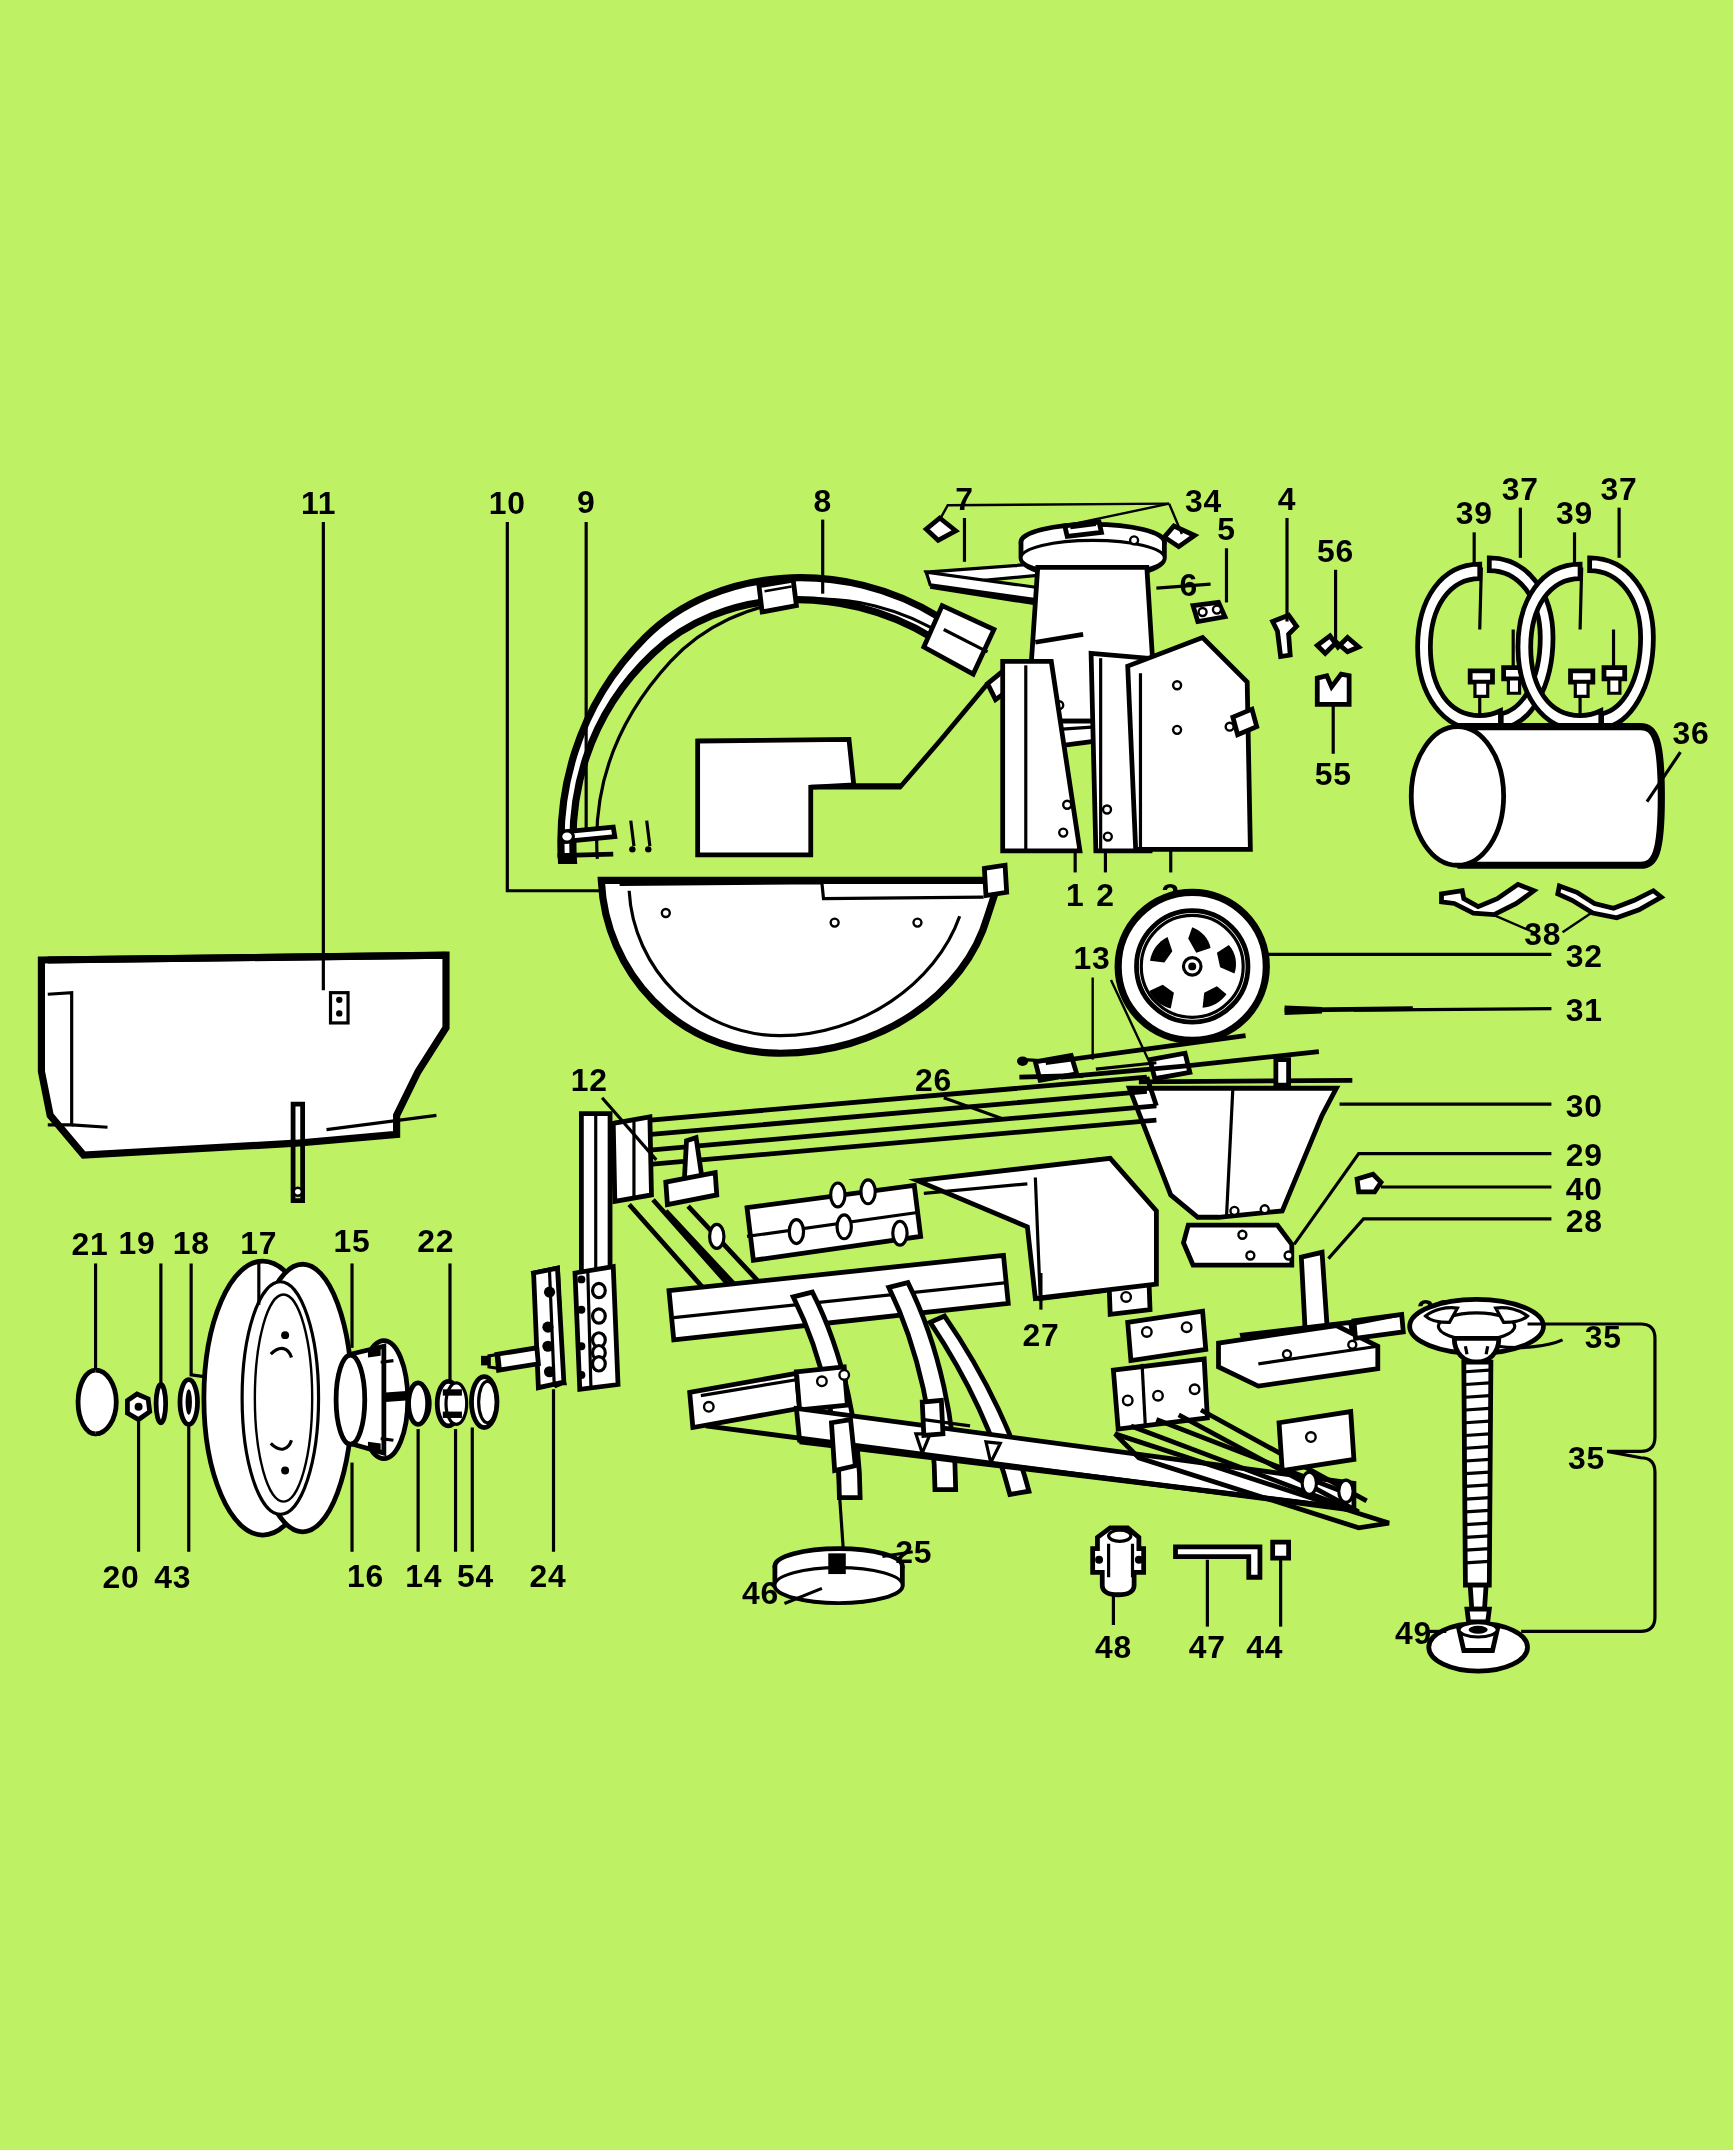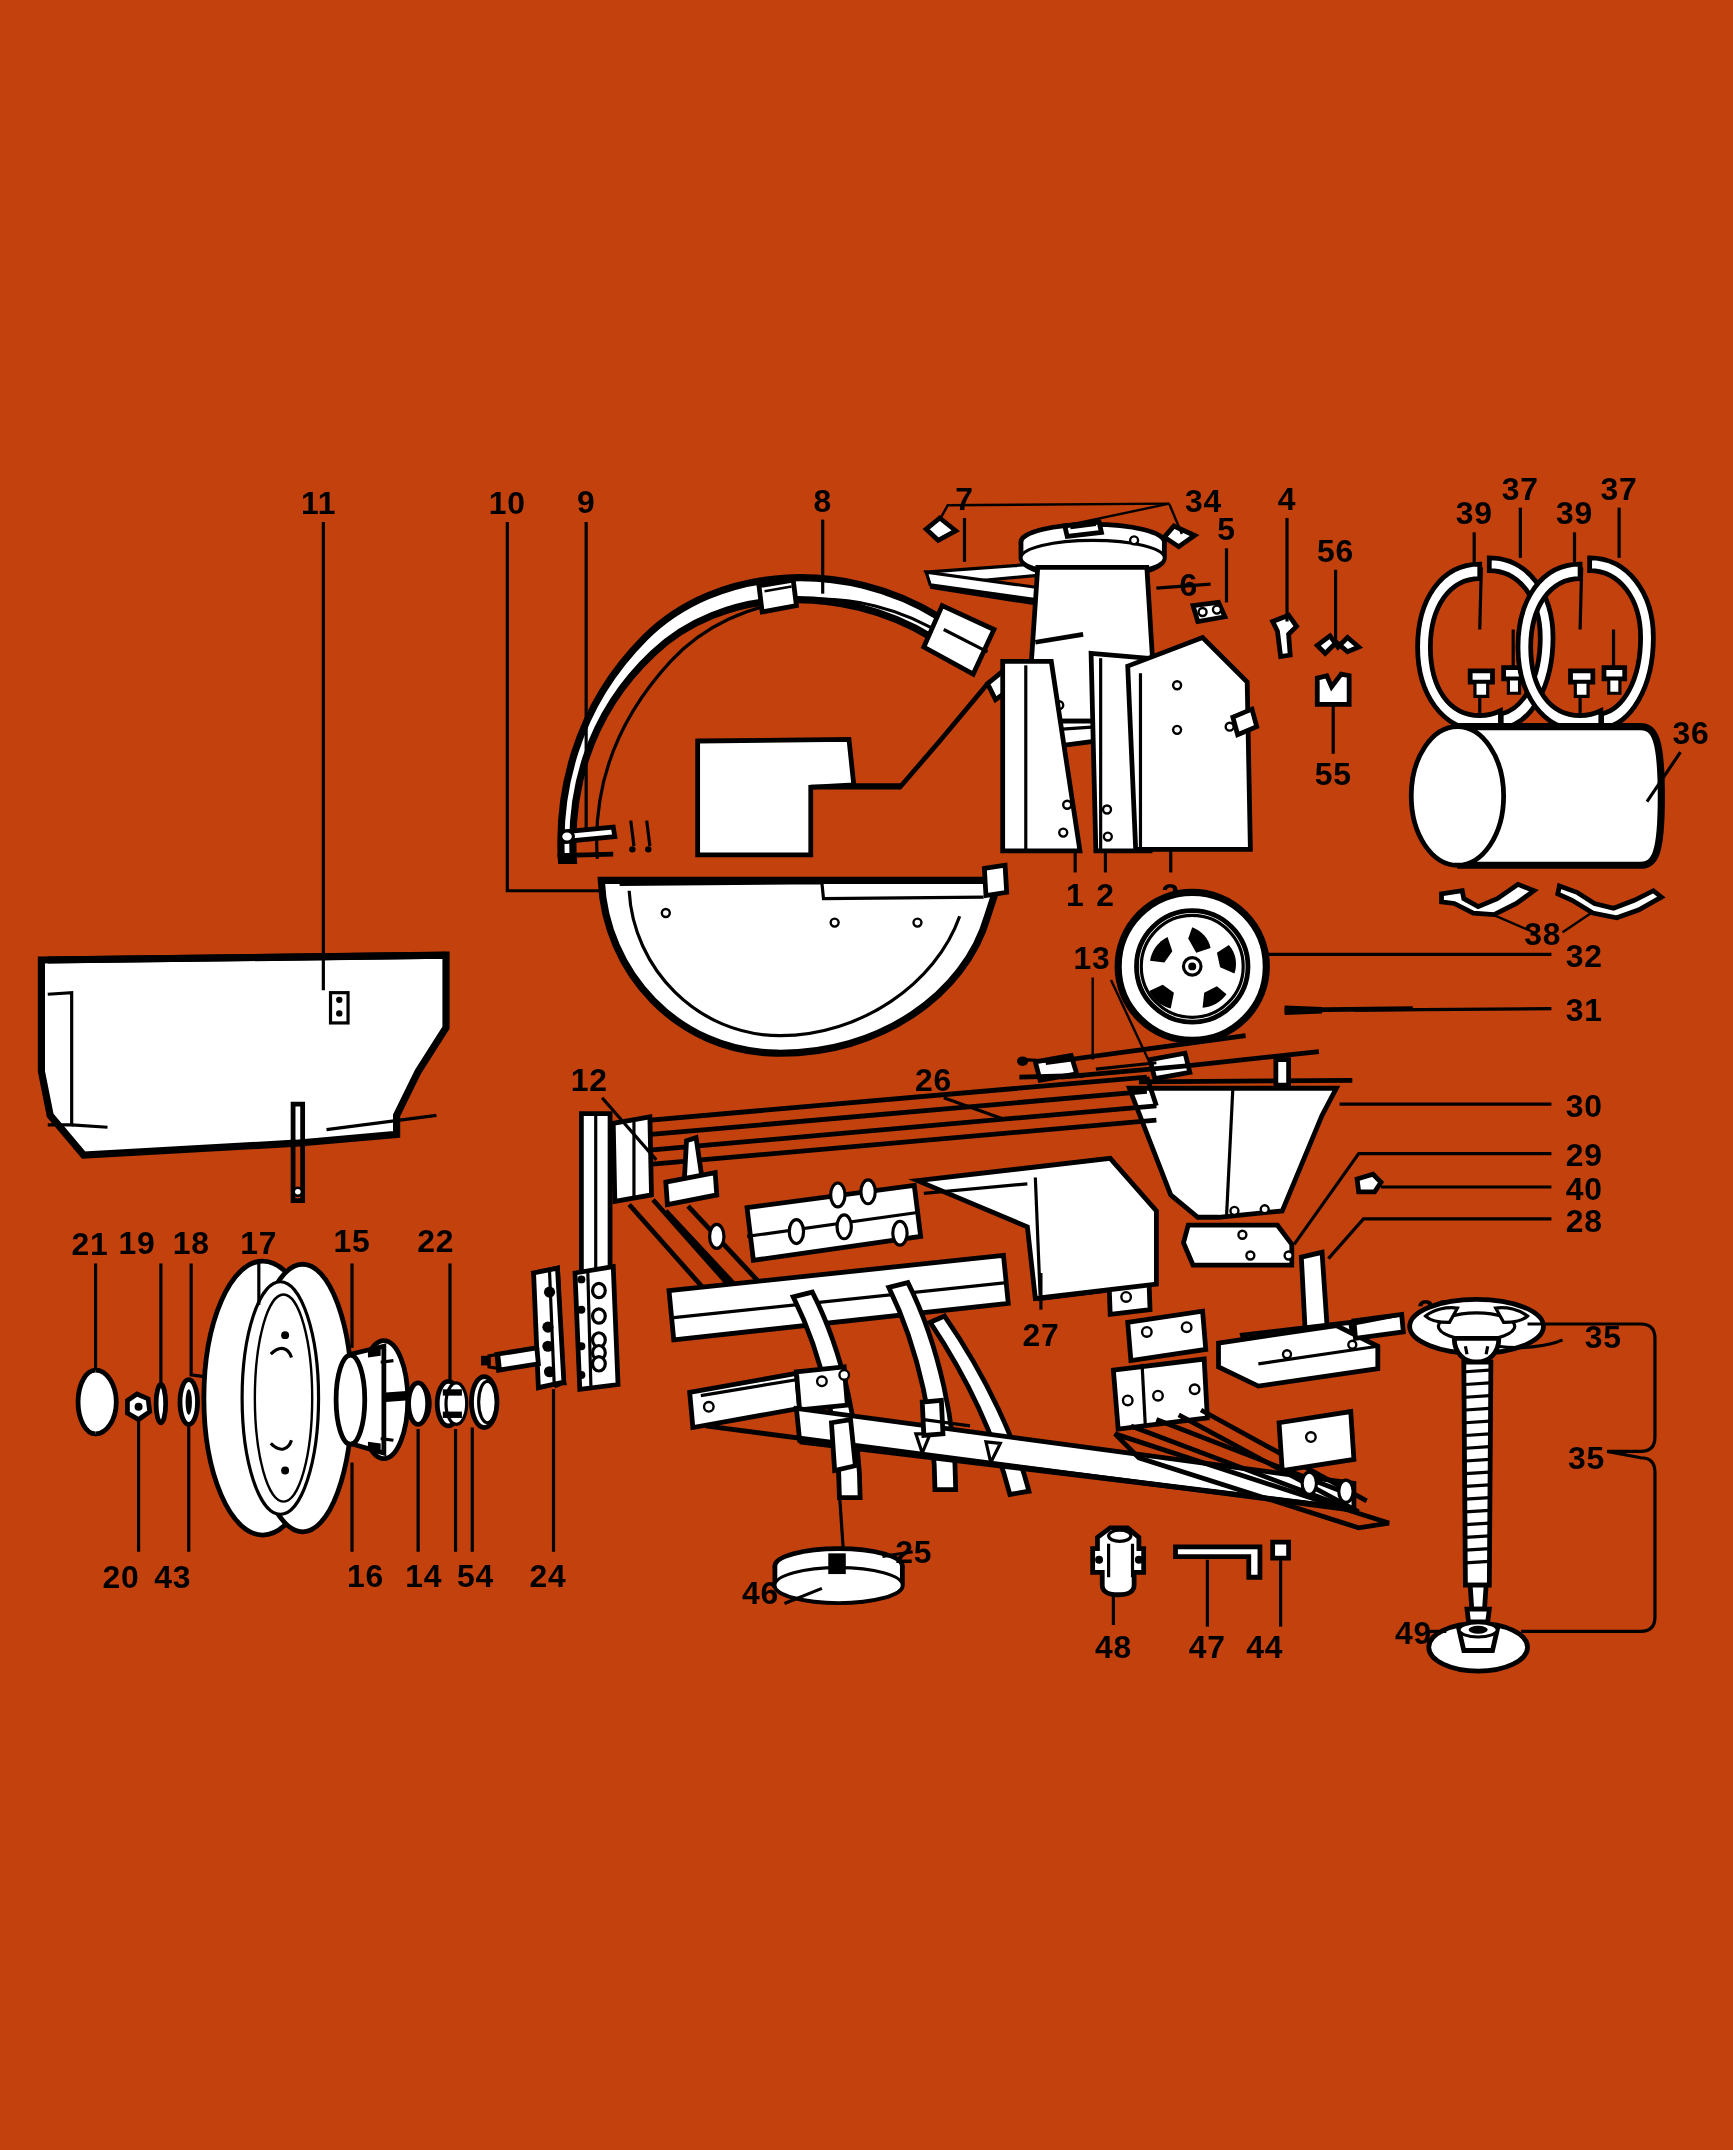--- a/index.html
+++ b/index.html
@@ -1,17 +1,17 @@
 <!DOCTYPE html>
 <html style="font-size:12.7px"><head>
 <meta charset="utf-8">
 <style>
   html,body{margin:0;padding:0;background:#fff;}
   body{width:1733px;height:2151px;font-family:"Liberation Sans",sans-serif;}
-  #stage{position:relative;width:1733px;height:2151px;background:#c2410c;overflow:hidden;}
+  #stage{position:relative;width:1733px;height:2151px;background:#bef264;overflow:hidden;}
   svg#diagram{position:absolute;left:0;top:0;width:1733px;height:2151px;}
   .lbl{font-family:"Liberation Sans",sans-serif;font-size:40px;font-weight:700;fill:#000;
        letter-spacing:1px;}
   .ln{stroke:#000;fill:none;}
   .thin{stroke-width:3;}
   .med{stroke-width:4;}
   .thick{stroke-width:6;}
   .xthick{stroke-width:9;}
   .wht{fill:#fff;}
   .blk{fill:#000;}

